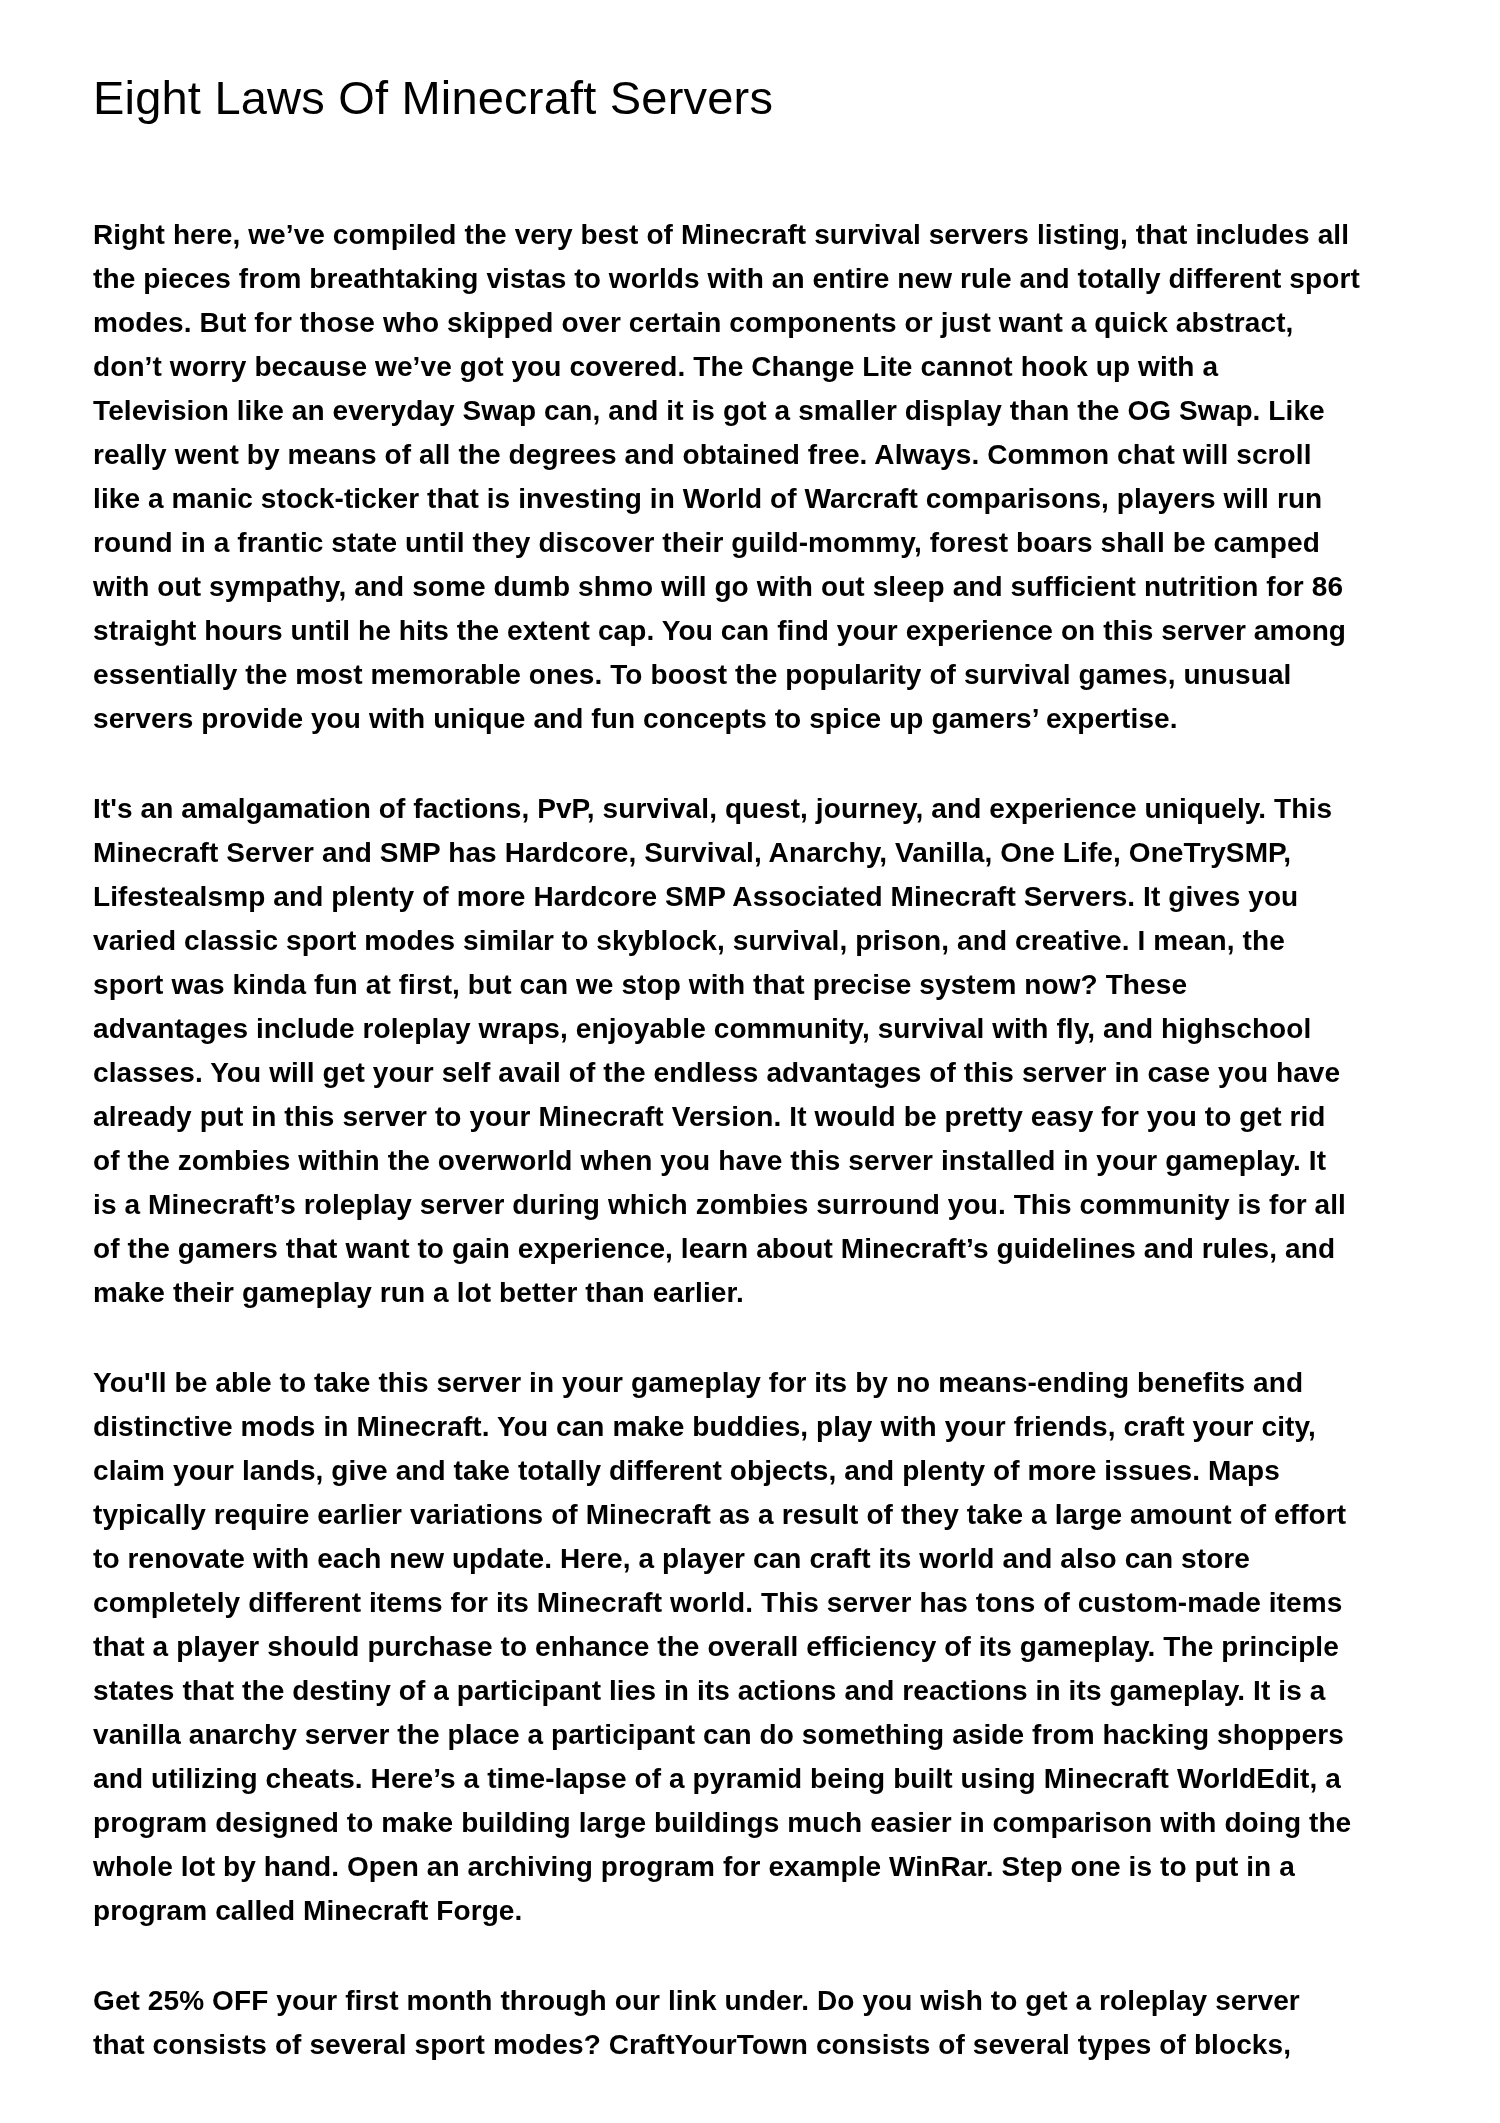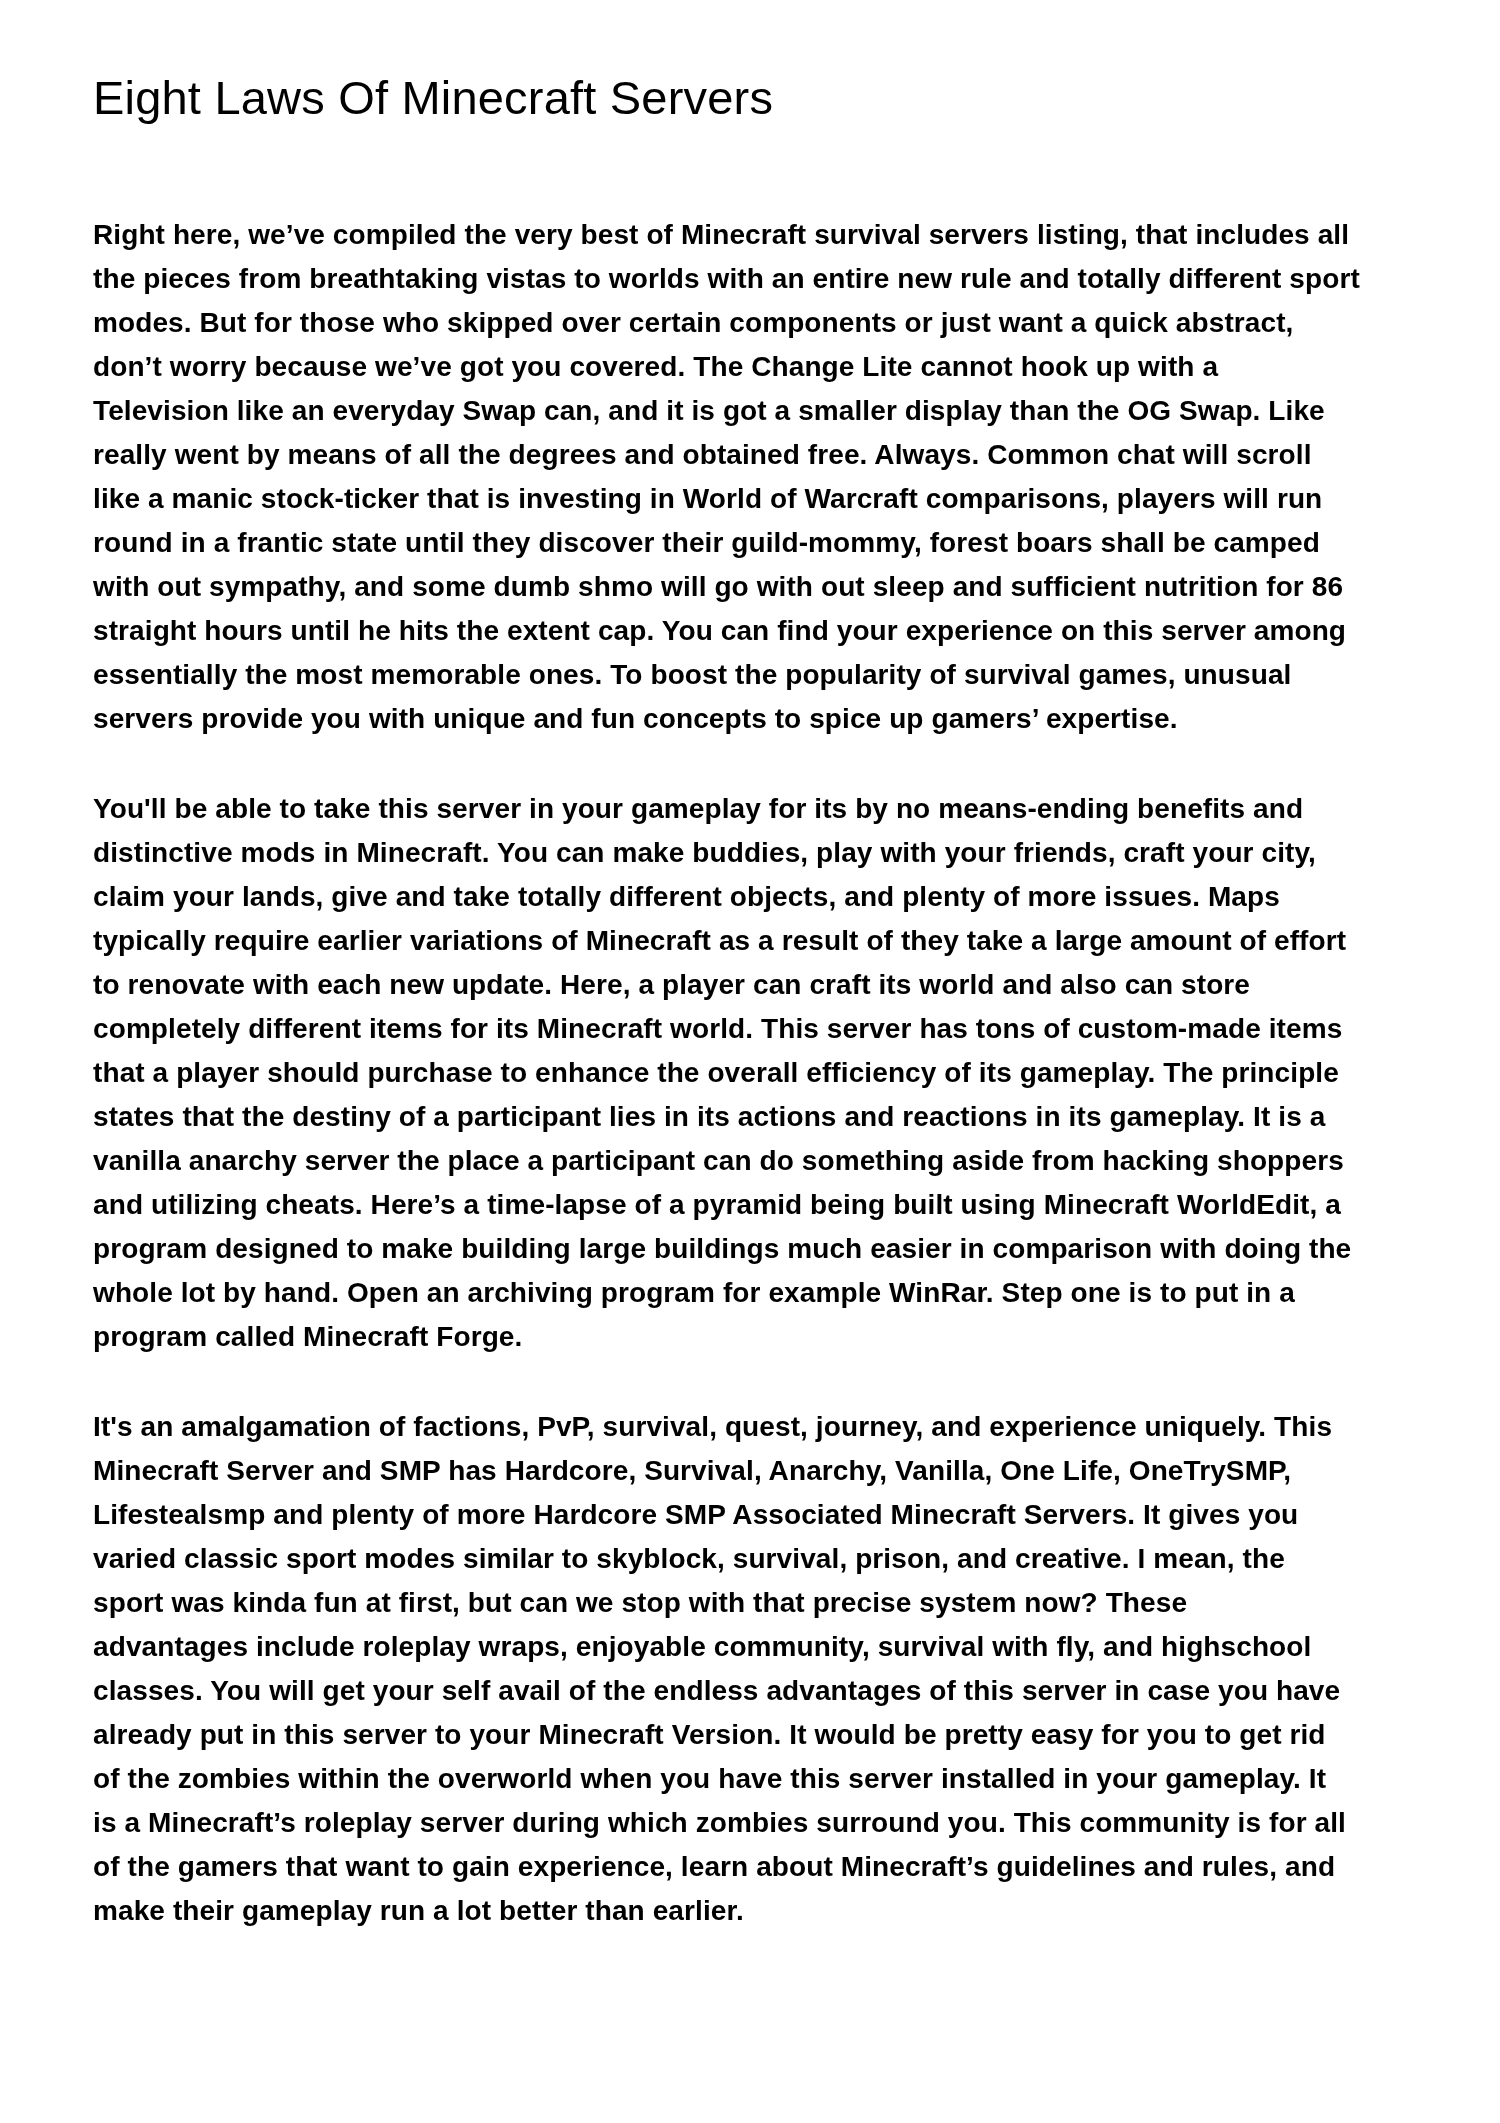--- a/index.html
+++ b/index.html
@@ -51,40 +51,42 @@
 don’t worry because we’ve got you covered. The Change Lite cannot hook up with a
 Television like an everyday Swap can, and it is got a smaller display than the OG Swap. Like
 really went by means of all the degrees and obtained free. Always. Common chat will scroll
 like a manic stock-ticker that is investing in World of Warcraft comparisons, players will run
 round in a frantic state until they discover their guild-mommy, forest boars shall be camped
 with out sympathy, and some dumb shmo will go with out sleep and sufficient nutrition for 86
 straight hours until he hits the extent cap. You can find your experience on this server among
 essentially the most memorable ones. To boost the popularity of survival games, unusual
 servers provide you with unique and fun concepts to spice up gamers’ expertise.</p>
 
+  <p class="para">It's an amalgamation of factions, PvP, survival, quest, journey, and experience uniquely. This
+Minecraft Server and SMP has Hardcore, Survival, Anarchy, Vanilla, One Life, OneTrySMP,
+Lifestealsmp and plenty of more Hardcore SMP Associated Minecraft Servers. It gives you
+varied classic sport modes similar to skyblock, survival, prison, and creative. I mean, the
+sport was kinda fun at first, but can we stop with that precise system now? These
+advantages include roleplay wraps, enjoyable community, survival with fly, and highschool
+classes. You will get your self avail of the endless advantages of this server in case you have
+already put in this server to your Minecraft Version. It would be pretty easy for you to get rid
+of the zombies within the overworld when you have this server installed in your gameplay. It
+is a Minecraft’s roleplay server during which zombies surround you. This community is for all
+of the gamers that want to gain experience, learn about Minecraft’s guidelines and rules, and
+make their gameplay run a lot better than earlier.</p>
+
   <p class="para">You'll be able to take this server in your gameplay for its by no means-ending benefits and
 distinctive mods in Minecraft. You can make buddies, play with your friends, craft your city,
 claim your lands, give and take totally different objects, and plenty of more issues. Maps
 typically require earlier variations of Minecraft as a result of they take a large amount of effort
 to renovate with each new update. Here, a player can craft its world and also can store
 completely different items for its Minecraft world. This server has tons of custom-made items
 that a player should purchase to enhance the overall efficiency of its gameplay. The principle
 states that the destiny of a participant lies in its actions and reactions in its gameplay. It is a
 vanilla anarchy server the place a participant can do something aside from hacking shoppers
 and utilizing cheats. Here’s a time-lapse of a pyramid being built using Minecraft WorldEdit, a
 program designed to make building large buildings much easier in comparison with doing the
 whole lot by hand. Open an archiving program for example WinRar. Step one is to put in a
 program called Minecraft Forge.</p>
 
-  <p class="para">It's an amalgamation of factions, PvP, survival, quest, journey, and experience uniquely. This
-Minecraft Server and SMP has Hardcore, Survival, Anarchy, Vanilla, One Life, OneTrySMP,
-Lifestealsmp and plenty of more Hardcore SMP Associated Minecraft Servers. It gives you
-varied classic sport modes similar to skyblock, survival, prison, and creative. I mean, the
-sport was kinda fun at first, but can we stop with that precise system now? These
-advantages include roleplay wraps, enjoyable community, survival with fly, and highschool
-classes. You will get your self avail of the endless advantages of this server in case you have
-already put in this server to your Minecraft Version. It would be pretty easy for you to get rid
-of the zombies within the overworld when you have this server installed in your gameplay. It
-is a Minecraft’s roleplay server during which zombies surround you. This community is for all
-of the gamers that want to gain experience, learn about Minecraft’s guidelines and rules, and
-make their gameplay run a lot better than earlier.</p>
-
+  <p class="para">Get 25% OFF your first month through our link under. Do you wish to get a roleplay server
+that consists of several sport modes? CraftYourTown consists of several types of blocks,</p>
 </div>
 
 </body></html>

